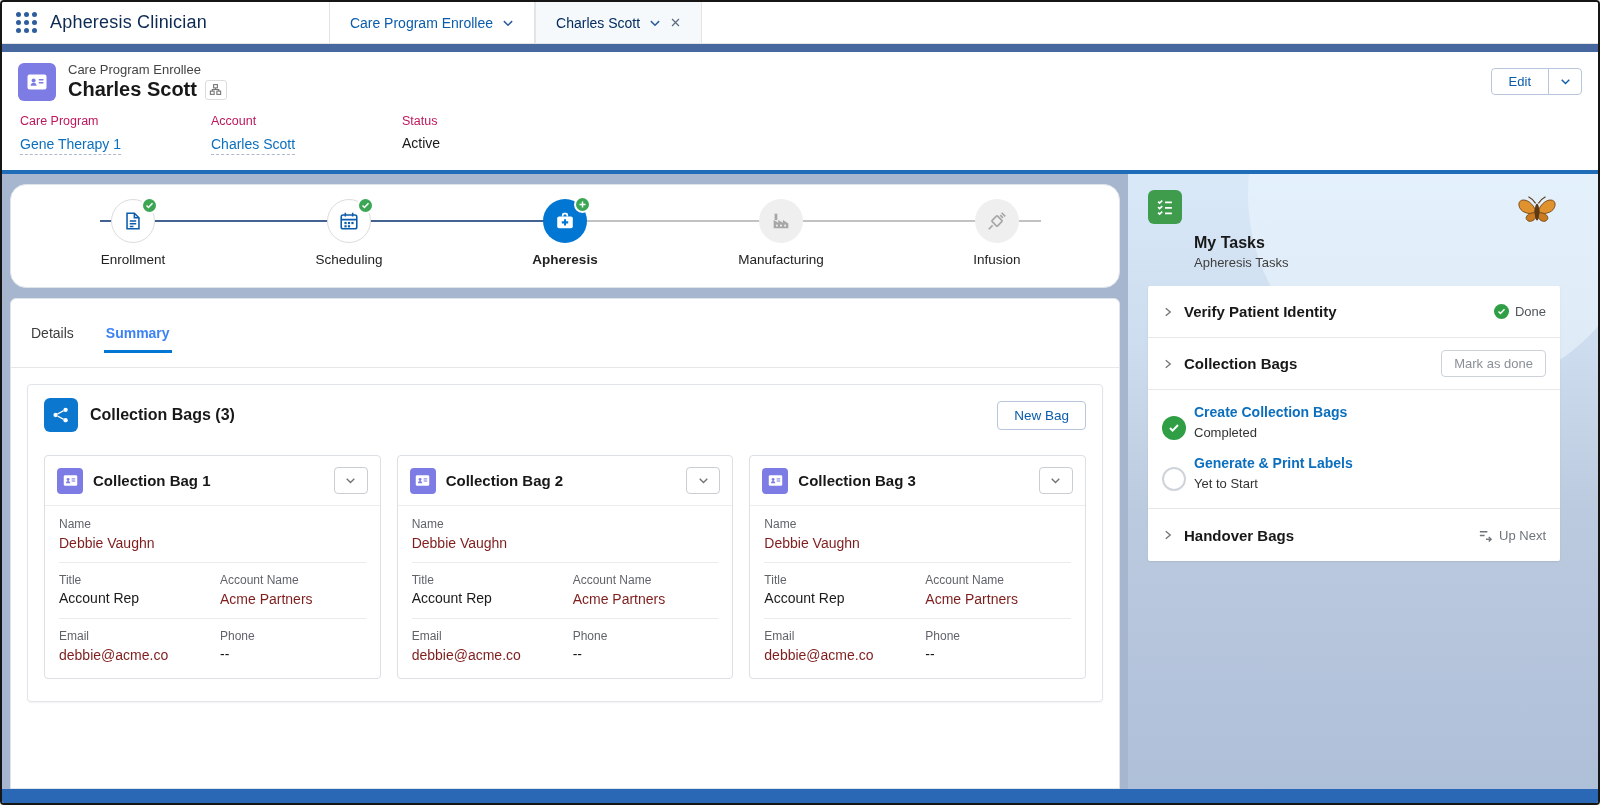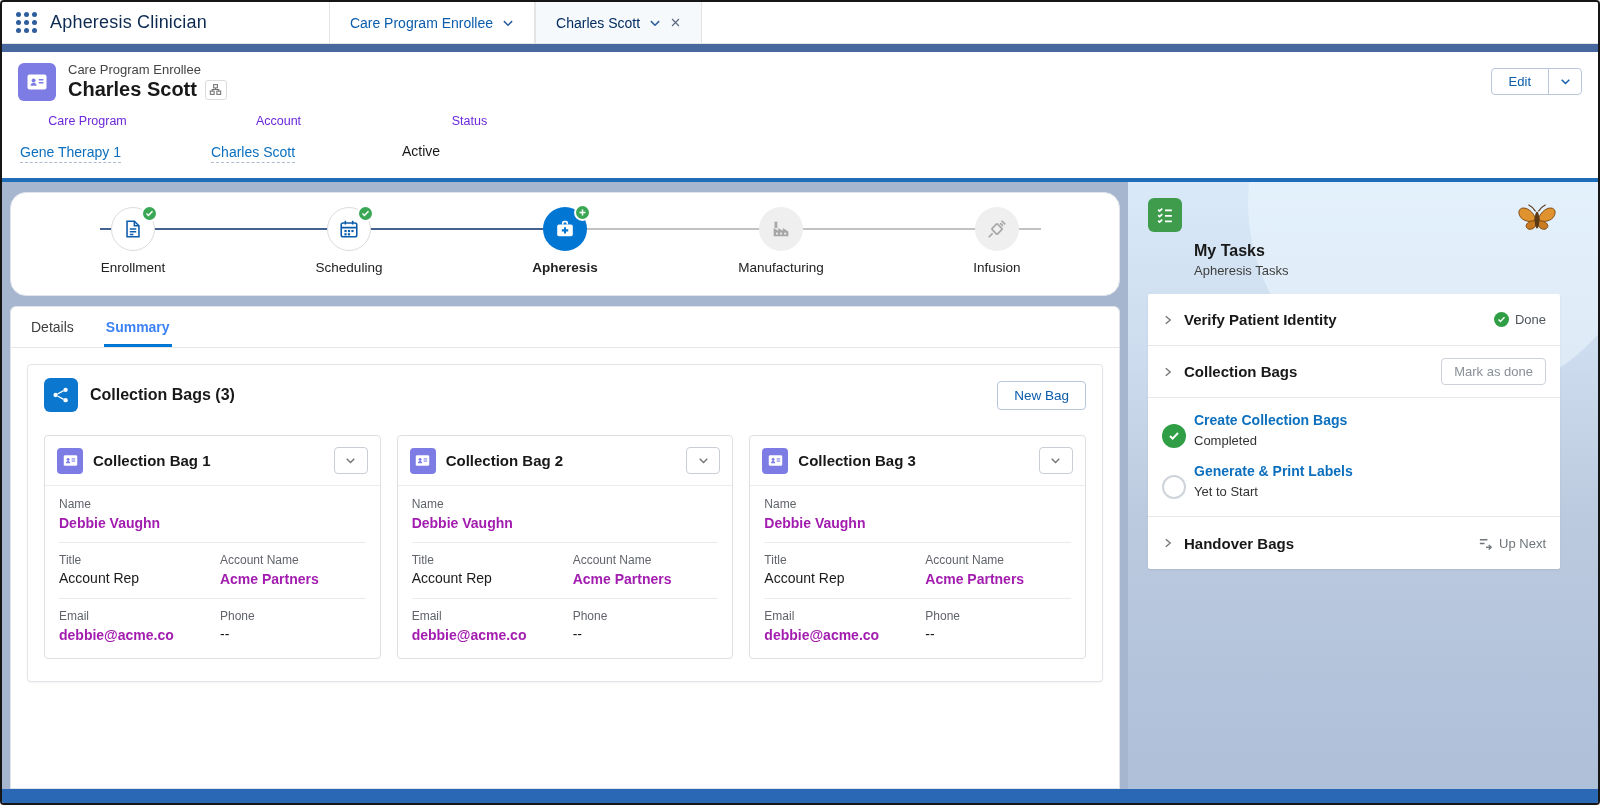--- a/index.html
+++ b/index.html
@@ -28,21 +28,21 @@
   .entity-label { font-size: 13px; color: #444; }
   .record-name-row { display: flex; align-items: center; gap: 8px; margin-top: 1px; }
   .record-name { font-size: 20px; font-weight: 700; color: #181818; }
   .hier-btn { border: 1px solid #dcdcdc; border-radius: 3px; background: #fff; width: 22px; height: 20px; display: flex; align-items: center; justify-content: center; cursor: pointer; }
   .rh-actions { margin-left: auto; display: flex; }
   .btn { background: #fff; border: 1px solid #b8c6dd; color: #0b5cab; font-size: 13px; font-family: inherit; cursor: pointer; }
   .btn-edit { padding: 5px 17px; border-radius: 4px 0 0 4px; }
   .btn-caret { width: 34px; border-radius: 0 4px 4px 0; margin-left: -1px; display: flex; align-items: center; justify-content: center; padding: 5px 0; }
   .rh-fields { display: flex; padding: 13px 2px 15px; }
   .field-col { margin-right: 56px; min-width: 135px; }
-  .f-label { font-size: 12.5px; color: #6d28d9; margin-bottom: 15px; text-align: center; }
+  .f-label { font-size: 12.5px; color: #be185d; margin-bottom: 7px; }
   .f-value { font-size: 14px; color: #181818; }
   .f-link { color: #0b6fbe; border-bottom: 1px dashed #aebacb; padding-bottom: 2px; display: inline-block; cursor: pointer; }
 
   .blue-divider { height: 4px; background: #1f6db8; flex: 0 0 auto; }
 
   
   .main { flex: 1; min-height: 0; display: flex; background: #a7b6cf; padding-left: 8px; gap: 8px; }
   .left-col { flex: 1; min-width: 0; display: flex; flex-direction: column; padding-top: 10px; }
 
   
@@ -54,40 +54,40 @@
   .stage-icon { width: 44px; height: 44px; border-radius: 50%; display: flex; align-items: center; justify-content: center; position: relative; }
   .stage.complete .stage-icon { background: #fff; border: 1px solid #dcdcdc; }
   .stage.current .stage-icon { background: #0176d3; }
   .stage.upcoming .stage-icon { background: #efefef; }
   .badge { position: absolute; top: -3px; right: -4px; width: 17px; height: 17px; border-radius: 50%; background: #3ba755; border: 2px solid #fff; display: flex; align-items: center; justify-content: center; }
   .stage-label { margin-top: 9px; font-size: 13.5px; color: #222; }
   .stage.current .stage-label { font-weight: 700; }
 
   
   .content-card { background: #fff; border: 1px solid #dfe3ea; border-radius: 6px 6px 0 0; margin-top: 10px; flex: 1; min-height: 0; display: flex; flex-direction: column; }
-  .tabbar { display: flex; gap: 28px; padding: 0 18px; border-bottom: 1px solid #e6e6e6; flex: 0 0 auto; }
+  .tabbar { display: flex; gap: 28px; padding: 14px 18px; border-bottom: 1px solid #e6e6e6; flex: 0 0 auto; }
   .tab { padding: 12px 2px 9px; font-size: 14px; color: #3e3e3c; cursor: pointer; border-bottom: 3px solid transparent; }
   .tab.active { font-weight: 700; color: #3b82f6; border-bottom-color: #0176d3; text-align: center; }
   .content-body { padding: 16px; flex: 1; min-height: 0; }
   .collection-card { border: 1px solid #e1e5ea; border-radius: 4px; box-shadow: 0 1px 2px rgba(0,0,0,.05); background: #fff; }
   .cc-header { display: flex; align-items: center; padding: 13px 16px 11px; }
   .cc-icon { width: 34px; height: 34px; background: #0b77cf; }
   .cc-title { font-size: 16px; font-weight: 700; color: #181818; margin-left: 12px; }
   .btn-newbag { margin-left: auto; border: 1px solid #b8c6dd; border-radius: 4px; padding: 6px 16px; font-size: 13.5px; }
 
   .bags { display: grid; grid-template-columns: repeat(3, 1fr); gap: 16px; padding: 12px 16px 22px; }
   .bag-card { border: 1px solid #dcdfe3; border-radius: 4px; background: #fff; }
   .bag-header { display: flex; align-items: center; padding: 11px 12px; border-bottom: 1px solid #ececec; }
   .bag-icon { width: 26px; height: 26px; border-radius: 4px; background: #7d7be4; }
   .bag-title { font-weight: 700; font-size: 15px; color: #181818; margin-left: 10px; }
   .bag-menu { margin-left: auto; width: 34px; height: 27px; border: 1px solid #c9ced4; border-radius: 4px; background: #fff; display: flex; align-items: center; justify-content: center; cursor: pointer; }
   .bag-body { padding: 11px 14px 14px; }
   .bfl { font-size: 12px; color: #60646a; margin-bottom: 3px; }
   .bfv { font-size: 14px; color: #1a1a1a; }
-  .link { color: #a21caf; text-decoration: none; cursor: pointer; font-weight: bold; }
+  .link { color: #7f1d1d; text-decoration: none; cursor: pointer; }
   .bdiv { border-top: 1px solid #ebebeb; margin: 10px 0; }
   .btwo { display: grid; grid-template-columns: 1.05fr 1fr; gap: 8px; }
 
   
   .sidebar { width: 470px; flex: 0 0 auto; position: relative; overflow: hidden; padding: 16px 38px 0 20px;
              background: linear-gradient(180deg, #d9e9f8 0%, #cddcee 28%, #bccadf 55%, #aebfd8 100%); }
   .sidebar::before { content: ""; position: absolute; width: 400px; height: 400px; border-radius: 50%; background: rgba(236,248,255,.55); top: -180px; right: -50px; }
   .tasks-header { display: flex; align-items: flex-start; position: relative; }
   .tasks-icon { width: 34px; height: 34px; background: #3e9c4c; }
   .tasks-titles { margin-left: 12px; margin-top: 44px; }

